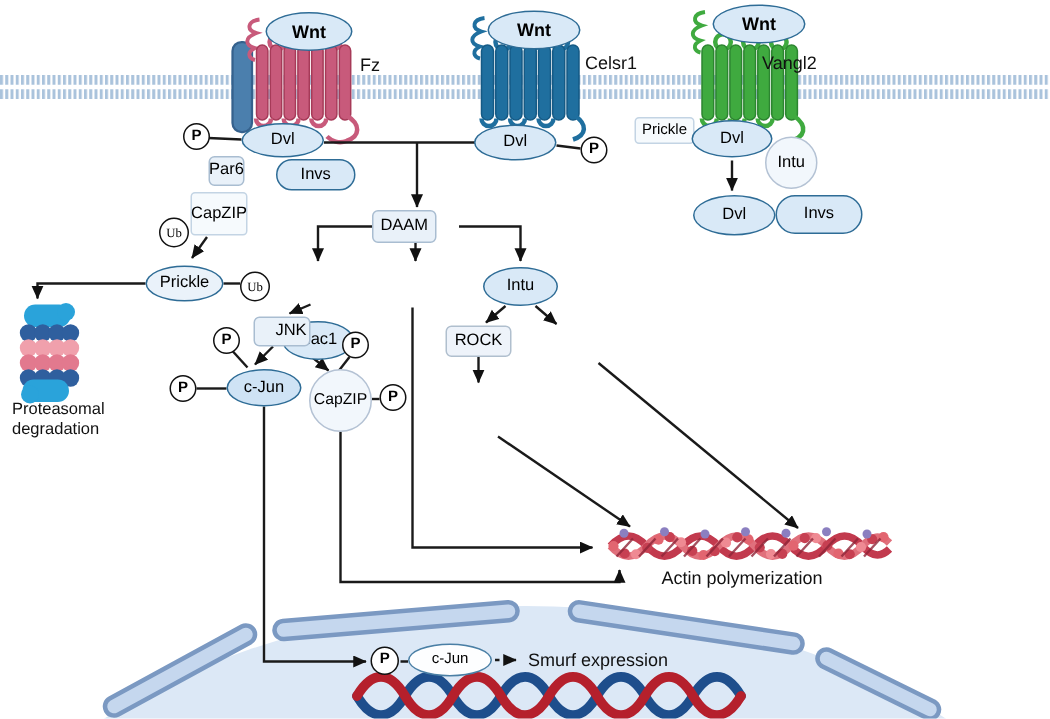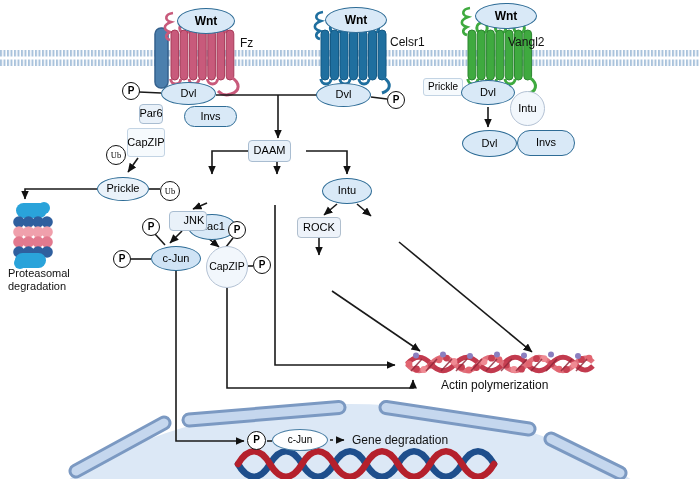--- a/index.html
+++ b/index.html
@@ -272,15 +272,15 @@
 <div class="node ell" style="left:461px;top:80px;width:54px;height:25px;">Dvl</div>
 <div class="node circl" style="left:510px;top:91px;width:35px;height:35px;">Intu</div>
 <div class="node ell" style="left:462px;top:130px;width:55px;height:27px;">Dvl</div>
 <div class="node pill" style="left:517px;top:130px;width:58px;height:26px;">Invs</div>
 
 <div class="lbl lbl-small" style="left:8px;top:267px;width:88px;">Proteasomal degradation</div>
 <div class="lbl" style="left:441px;top:378px;">Actin polymerization</div>
 
 <div class="node pc" style="left:247px;top:431px;width:19px;height:19px;">P</div>
 <div class="node" style="left:272px;top:429px;width:56px;height:22px;border:1.5px solid #4a7fa5;background:#fdfeff;border-radius:50%;font-size:10px;">c-Jun</div>
-<div class="lbl" style="left:352px;top:433px;">Gene degradation</div>
+<div class="lbl" style="left:352px;top:433px;">Smurf expression</div>
 
 </div>
 
 </body></html>

